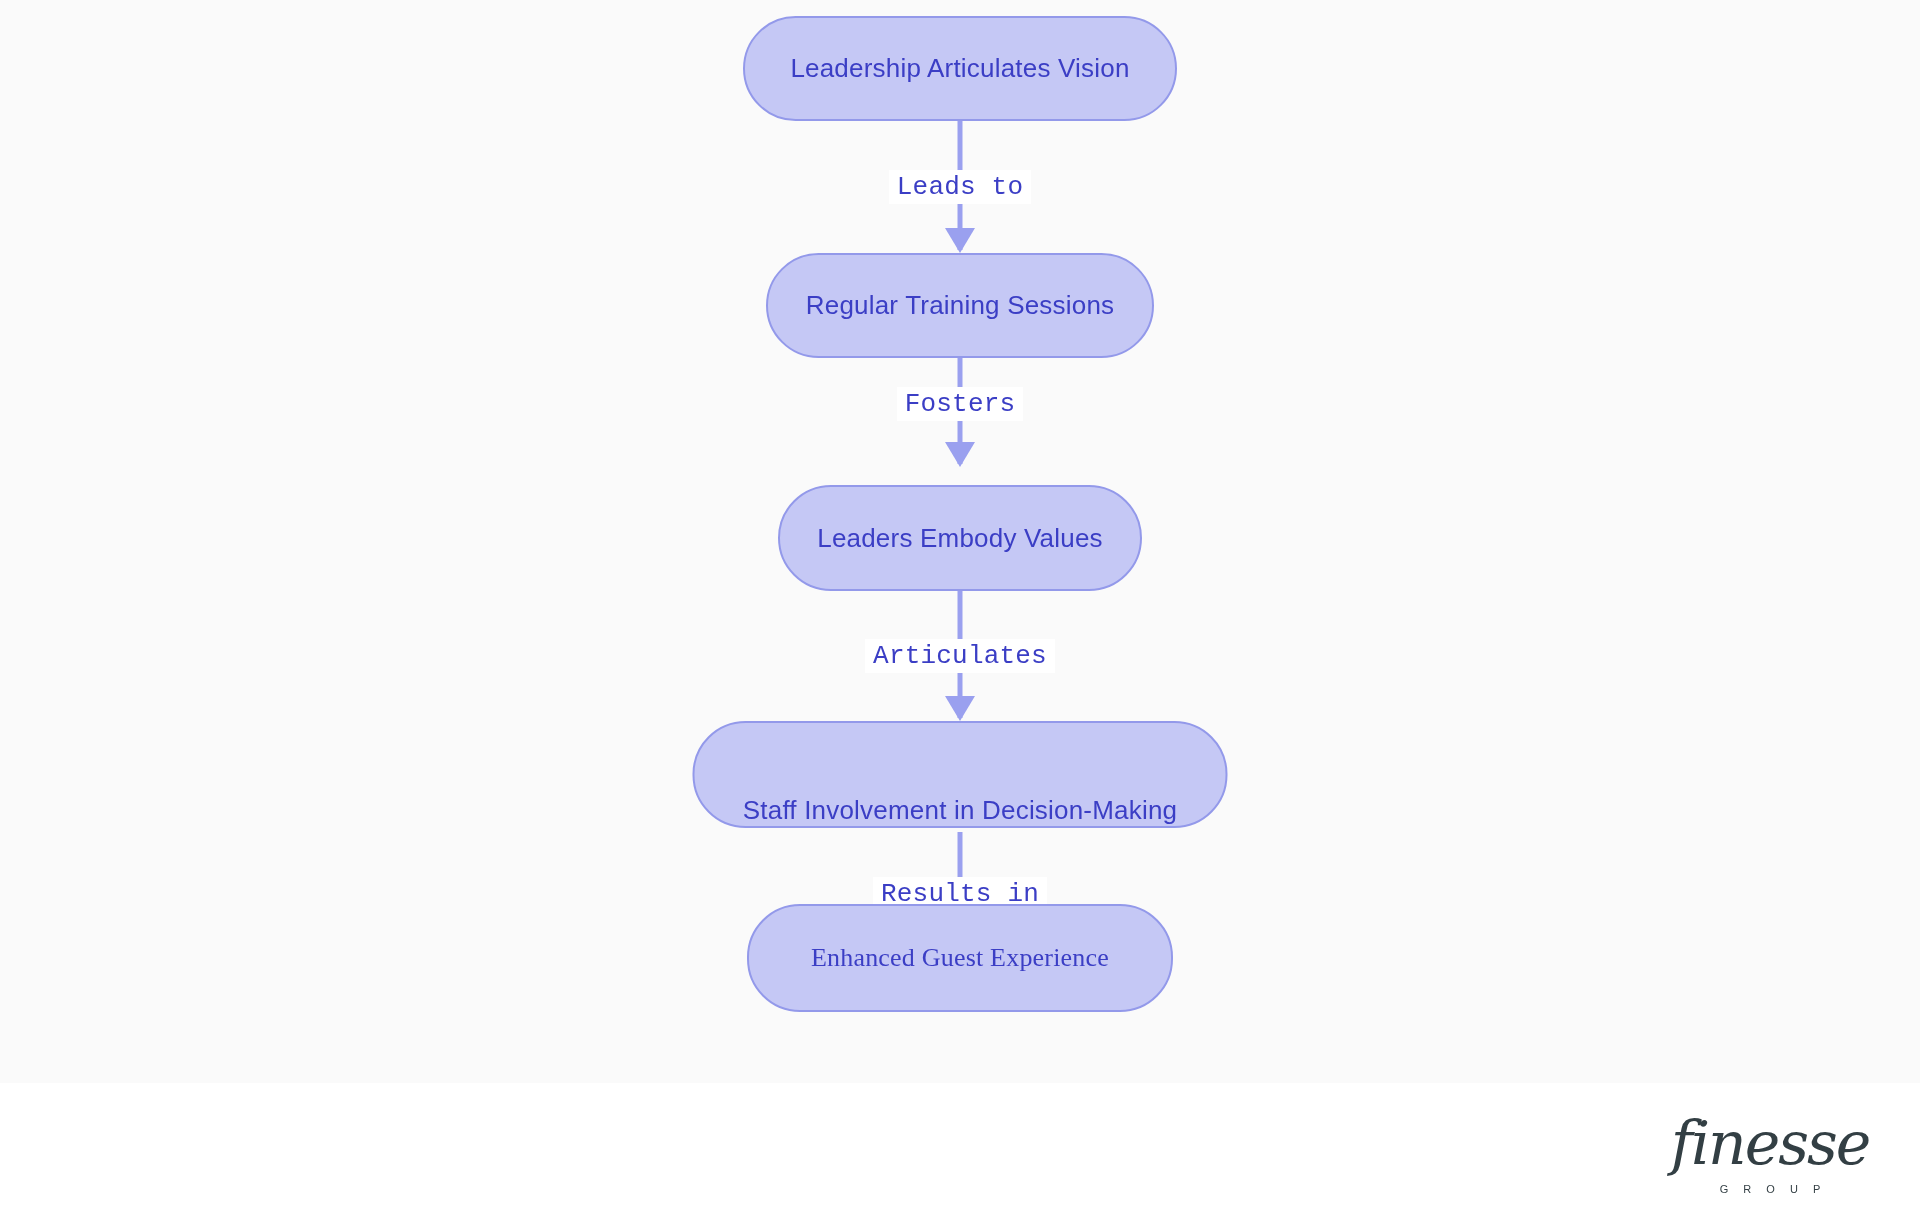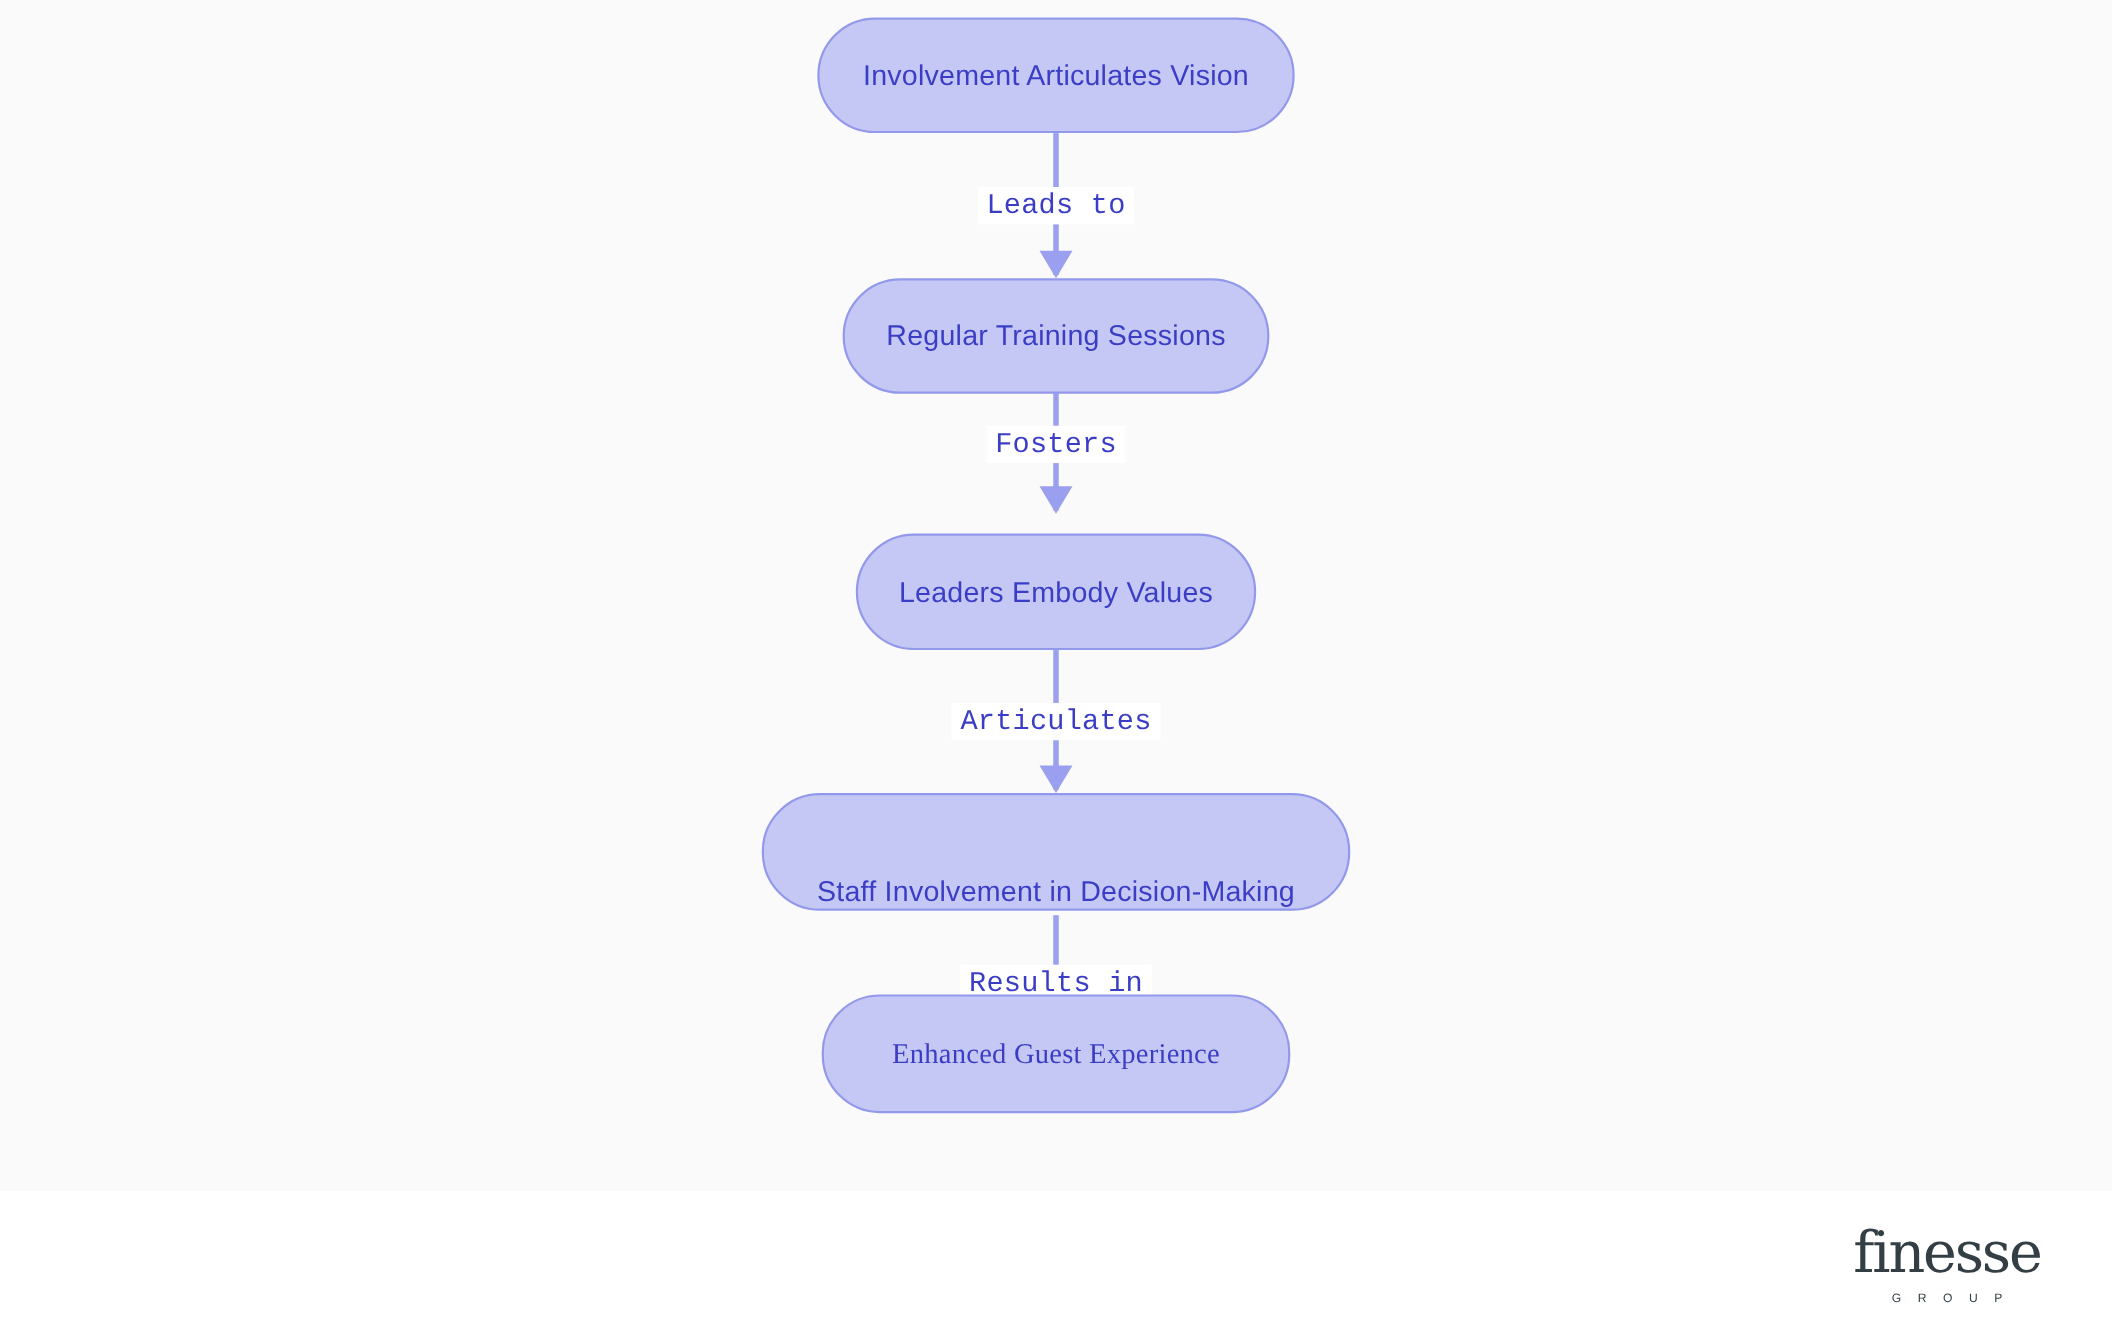--- a/index.html
+++ b/index.html
@@ -92,40 +92,41 @@
     top: 1112px;
     right: 40px;
     width: 220px;
     display: flex;
     flex-direction: column;
     align-items: center;
     color: var(--logo-text);
   }
   .logo-name {
     font-family: "DejaVu Serif", "Liberation Serif", serif;
-    font-size: 52px;
+    font-size: 60px;
     line-height: 1.05;
     letter-spacing: -2px;
+    font-style: italic;
   }
   .logo-sub {
     margin-top: 8px;
     font-size: 11px;
     letter-spacing: 6px;
     margin-right: -6px;
     color: var(--logo-text);
   }
 </style>
 </head>
 <body>
 
 <div id="app">
   <div class="top-bg"></div>
 
   <div class="flow-node" style="top:16px; width:434px; height:105px;">
-    <span>Involvement Articulates Vision</span>
+    <span>Leadership Articulates Vision</span>
   </div>
 
   <div class="edge" style="top:121px; height:132px;">
     <div class="edge-line"></div>
     <div class="edge-arrowhead"></div>
     <div class="edge-label">Leads to</div>
   </div>
 
   <div class="flow-node" style="top:253px; width:388px; height:105px;">
     <span>Regular Training Sessions</span>

